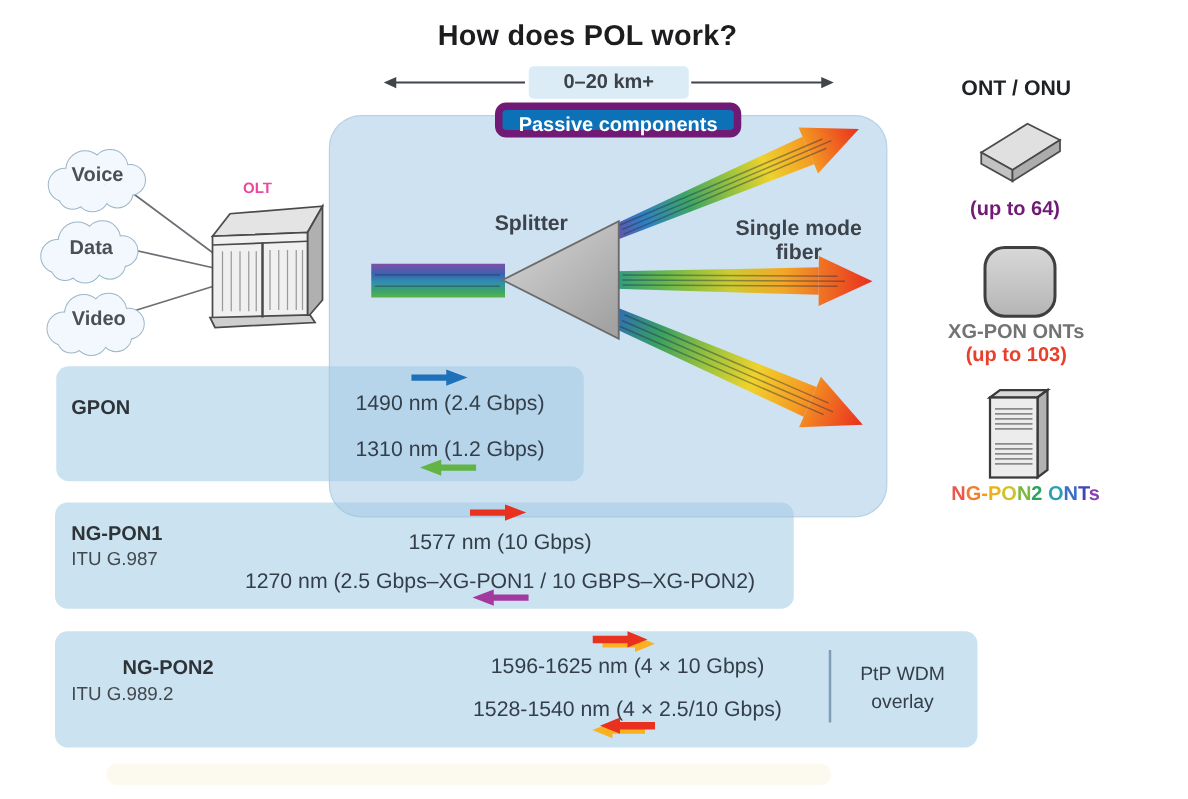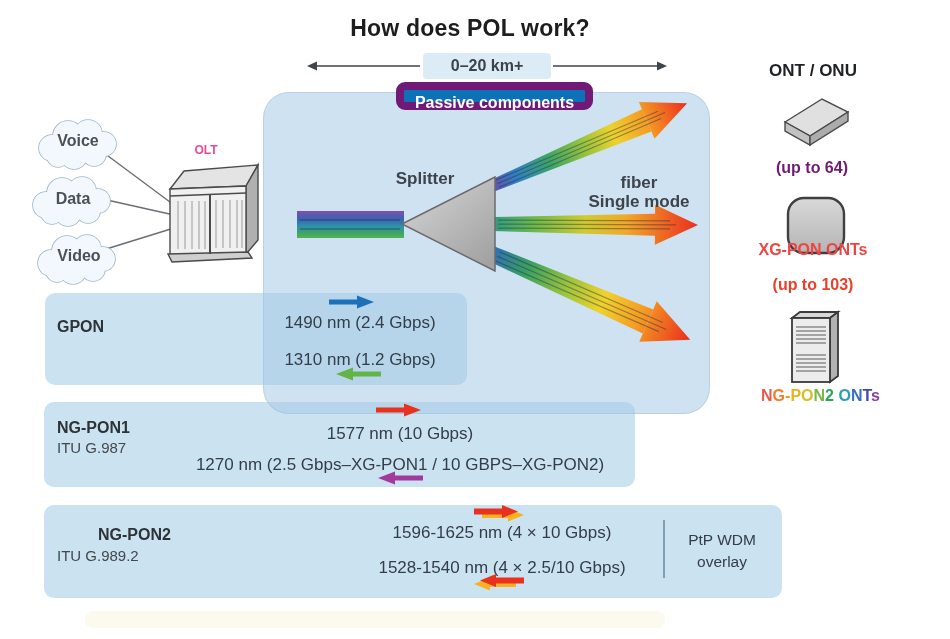--- a/index.html
+++ b/index.html
@@ -3,42 +3,42 @@
 <meta charset="utf-8">
 <style>
   html,body{margin:0;padding:0;background:#fff;}
   #stage{position:relative;width:950px;height:632px;background:#ffffff;overflow:hidden;
          font-family:"Liberation Sans",sans-serif;color:#333e49;}
   .abs{position:absolute;}
   .ctr{text-align:center;}
   #title{left:250px;top:15px;width:440px;font-size:23px;font-weight:bold;color:#1d1d1f;letter-spacing:.2px;}
   #kmbox{left:423px;top:53px;width:128px;height:26px;background:#dcecf7;border-radius:4px;}
   #kmlabel{left:407px;top:57px;width:160px;font-size:16px;font-weight:600;color:#3c4248;}
-  #badge{left:396px;top:82px;width:197px;height:28px;background:#0d71b8;border:8px solid #701a75;
+  #badge{left:396px;top:82px;width:197px;height:28px;background:#0d71b8;border:6px solid #701a75;
          border-radius:9px;color:#fff;font-size:16px;font-weight:bold;line-height:25px;box-sizing:border-box;}
   #panel{left:263px;top:92px;width:447px;height:322px;background:rgba(165,203,230,0.55);
          border:1px solid rgba(140,180,210,0.35);border-radius:26px;box-sizing:border-box;}
   .row{background:#cbe2f0;border-radius:10px;}
   #row-gpon{left:45px;top:293px;width:422px;height:92px;}
   #row-ngpon1{left:44px;top:402px;width:591px;height:85px;}
   #row-ngpon2{left:44px;top:505px;width:738px;height:93px;}
   #footerbar{left:85px;top:611px;width:580px;height:17px;background:#fcf9ee;border-radius:8px;}
   svg.overlay{left:0;top:0;pointer-events:none;}
   .cloudlabel{font-size:16px;font-weight:600;color:#4a5055;}
   #lbl-voice{left:38px;top:132px;width:80px;}
   #lbl-data{left:33px;top:190px;width:80px;}
   #lbl-video{left:39px;top:247px;width:80px;}
   #lbl-olt{left:166px;top:143px;width:80px;font-size:12px;font-weight:bold;color:#ec4899;}
   #lbl-splitter{left:365px;top:169px;width:120px;font-size:17px;font-weight:600;color:#3d434a;}
   #lbl-fiber{left:559px;top:173px;width:160px;font-size:17px;font-weight:600;color:#3d434a;line-height:19px;}
   #lbl-onthdr{left:753px;top:61px;width:120px;font-size:17px;font-weight:bold;color:#1f2225;}
   .devlabel{font-size:16px;font-weight:bold;line-height:20px;}
   #lbl-gpononts{left:747px;top:139px;width:130px;color:#2878be;}
   #lbl-gpononts2{left:747px;top:159px;width:130px;color:#701a75;font-size:16px;font-weight:bold;}
-  #lbl-xgonts{left:743px;top:240px;width:140px;color:#ef4444;}
+  #lbl-xgonts{left:743px;top:256px;width:140px;color:#737373;}
   #lbl-xgonts2{left:743px;top:276px;width:140px;color:#e8402a;font-size:16px;font-weight:bold;}
   #lbl-ngonts{left:733px;top:387px;width:175px;font-size:16px;font-weight:bold;}
   .rowname{font-size:16px;font-weight:bold;color:#2e3338;}
   .rowstd{font-size:15px;color:#43484d;}
   .wave{font-size:17px;font-weight:500;color:#333e49;}
   #g-name{left:57px;top:318px;width:200px;} #g-std{left:57px;top:337px;width:200px;}
   #n1-name{left:57px;top:419px;width:200px;} #n1-std{left:57px;top:439px;width:200px;}
   #n2-name{left:57px;top:526px;width:200px;margin-left:41px;} #n2-std{left:57px;top:547px;width:200px;}
   #w1{left:120px;top:313px;width:480px;} #w2{left:120px;top:350px;width:480px;}
   #w3{left:160px;top:424px;width:480px;} #w4{left:160px;top:455px;width:480px;}
@@ -207,22 +207,22 @@
   <div class="abs ctr" id="title">How does POL work?</div>
   <div class="abs ctr" id="kmlabel">0–20 km+</div>
   <div class="abs ctr" id="badge">Passive components</div>
 
   <div class="abs ctr cloudlabel" id="lbl-voice">Voice</div>
   <div class="abs ctr cloudlabel" id="lbl-data">Data</div>
   <div class="abs ctr cloudlabel" id="lbl-video">Video</div>
   <div class="abs ctr" id="lbl-olt">OLT</div>
   <div class="abs ctr" id="lbl-splitter">Splitter</div>
   <div class="abs ctr" id="lbl-fiber">
+    <span class="blk">Single mode</span>
     <span class="blk">fiber</span>
-    <span class="blk">Single mode</span>
   </div>
 
   <div class="abs ctr" id="lbl-onthdr">ONT / ONU</div>
   <div class="abs ctr" id="lbl-gpononts2">(up to 64)</div>
   <div class="abs ctr devlabel" id="lbl-xgonts">XG-PON ONTs</div>
   <div class="abs ctr" id="lbl-xgonts2">(up to 103)</div>
   <div class="abs ctr" id="lbl-ngonts"><span style="color: rgb(232, 90, 78);">N</span><span style="color: rgb(239, 127, 46);">G</span><span style="color: rgb(242, 154, 36);">-</span><span style="color: rgb(231, 179, 31);">P</span><span style="color: rgb(207, 195, 42);">O</span><span style="color: rgb(124, 184, 66);">N</span><span style="color: rgb(43, 164, 95);">2</span><span style="color: rgb(43, 164, 95);">&nbsp;</span><span style="color: rgb(43, 159, 180);">O</span><span style="color: rgb(58, 111, 196);">N</span><span style="color: rgb(66, 71, 180);">T</span><span style="color: rgb(138, 63, 176);">s</span></div>
 
   <div class="abs rowname" id="g-name">GPON</div>
   <div class="abs ctr wave" id="w1">1490 nm (2.4 Gbps)</div>

